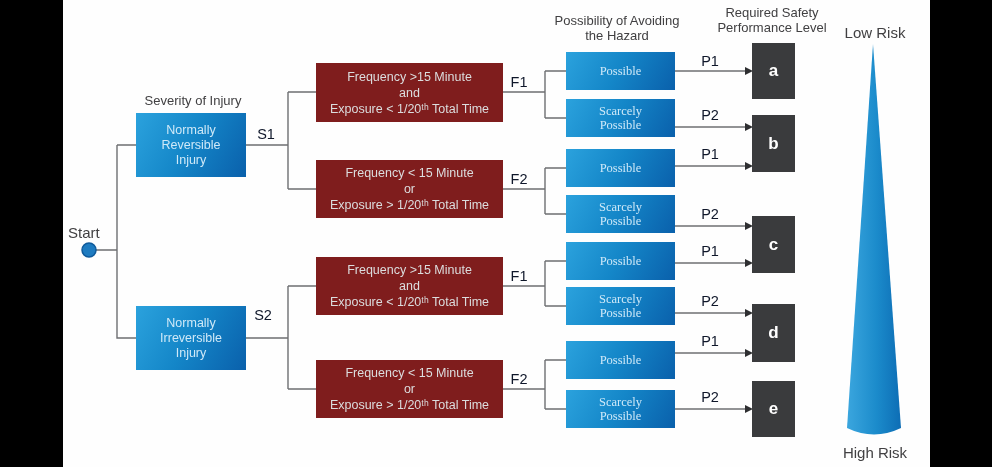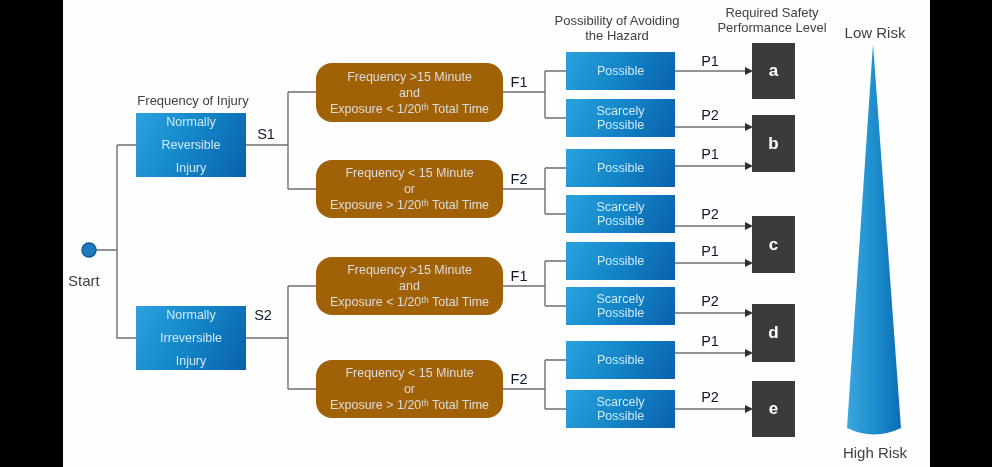--- a/index.html
+++ b/index.html
@@ -17,39 +17,39 @@
     font-size:13px;line-height:15px;color:#414042;white-space:pre-line;
   }
   .tag{
     position:absolute;transform:translate(-50%,-50%);
     font-size:14.5px;color:#0f172a;white-space:nowrap;
   }
   .bluebox{
     position:absolute;left:566px;width:109px;height:38px;
     background:linear-gradient(118deg,#2ba2dd 0%,#1486c8 48%,#0a60ab 100%);
     color:#cfe9f8;display:flex;align-items:center;justify-content:center;
-    text-align:center;font-size:12.5px;line-height:14px;white-space:pre-line;
+    text-align:center;font-size:12.5px;line-height:14px;white-space:pre-line;font-family:Liberation Serif, serif;
   }
   .sevbox{
     position:absolute;left:136px;width:110px;height:64px;
     background:linear-gradient(118deg,#2ba2dd 0%,#1486c8 48%,#0a60ab 100%);
     color:#cfe9f8;display:flex;align-items:center;justify-content:center;
-    text-align:center;font-size:12.5px;line-height:23px;white-space:pre-line;
+    text-align:center;font-size:12.5px;line-height:15px;white-space:pre-line;
   }
   .darkbox{
-    position:absolute;left:316px;width:187px;background:#a16207;color:#dcddde;
+    position:absolute;left:316px;width:187px;background:#7f1d1d;color:#dcddde;
     display:flex;align-items:center;justify-content:center;text-align:center;
-    font-size:12.5px;line-height:16px;white-space:pre-line;border-radius:16px;
+    font-size:12.5px;line-height:16px;white-space:pre-line;
   }
   .levelbox{
     position:absolute;left:752px;width:43px;background:#3a3b3d;color:#ffffff;
     display:flex;align-items:center;justify-content:center;
     font-size:17px;font-weight:bold;
   }
-  .start-label{position:absolute;left:68px;top:224px;font-size:15px;color:#414042;margin-top:48px;}
+  .start-label{position:absolute;left:68px;top:224px;font-size:15px;color:#414042;}
   .main-title{
     position:absolute;left:78px;top:431px;font-size:16px;font-weight:700;color:#1f2021;
   }
   .risk-label{position:absolute;transform:translateX(-50%);font-size:15px;color:#414042;white-space:nowrap;}
 </style>
 </head>
 <body>
 
 <div class="stage">
 
@@ -82,21 +82,21 @@
       <path marker-end="url(#ah)" d="M675 313 H745"></path>
       <path marker-end="url(#ah)" d="M675 353 H745"></path>
       <path marker-end="url(#ah)" d="M675 409 H745"></path>
     </g>
 
     <circle cx="89" cy="250" r="7" fill="#1e7bc0" stroke="#0f5a9b" stroke-width="1.5"></circle>
 
     <path d="M873 44 L847 428 Q874 441 901 428 Z" fill="url(#coneGrad)"></path>
   </svg>
 
-  <div class="hdr" style="left:193px;top:93px">Frequency of Injury</div>
+  <div class="hdr" style="left:193px;top:93px">Severity of Injury</div>
   <div class="hdr" style="left:617px;top:13px">Possibility of Avoiding
 the Hazard</div>
   <div class="hdr" style="left:772px;top:5px">Required Safety
 Performance Level</div>
 
   <div class="risk-label" style="left:875px;top:24px">Low Risk</div>
   <div class="risk-label" style="left:875px;top:444px">High Risk</div>
 
   <div class="start-label">Start</div>
 

